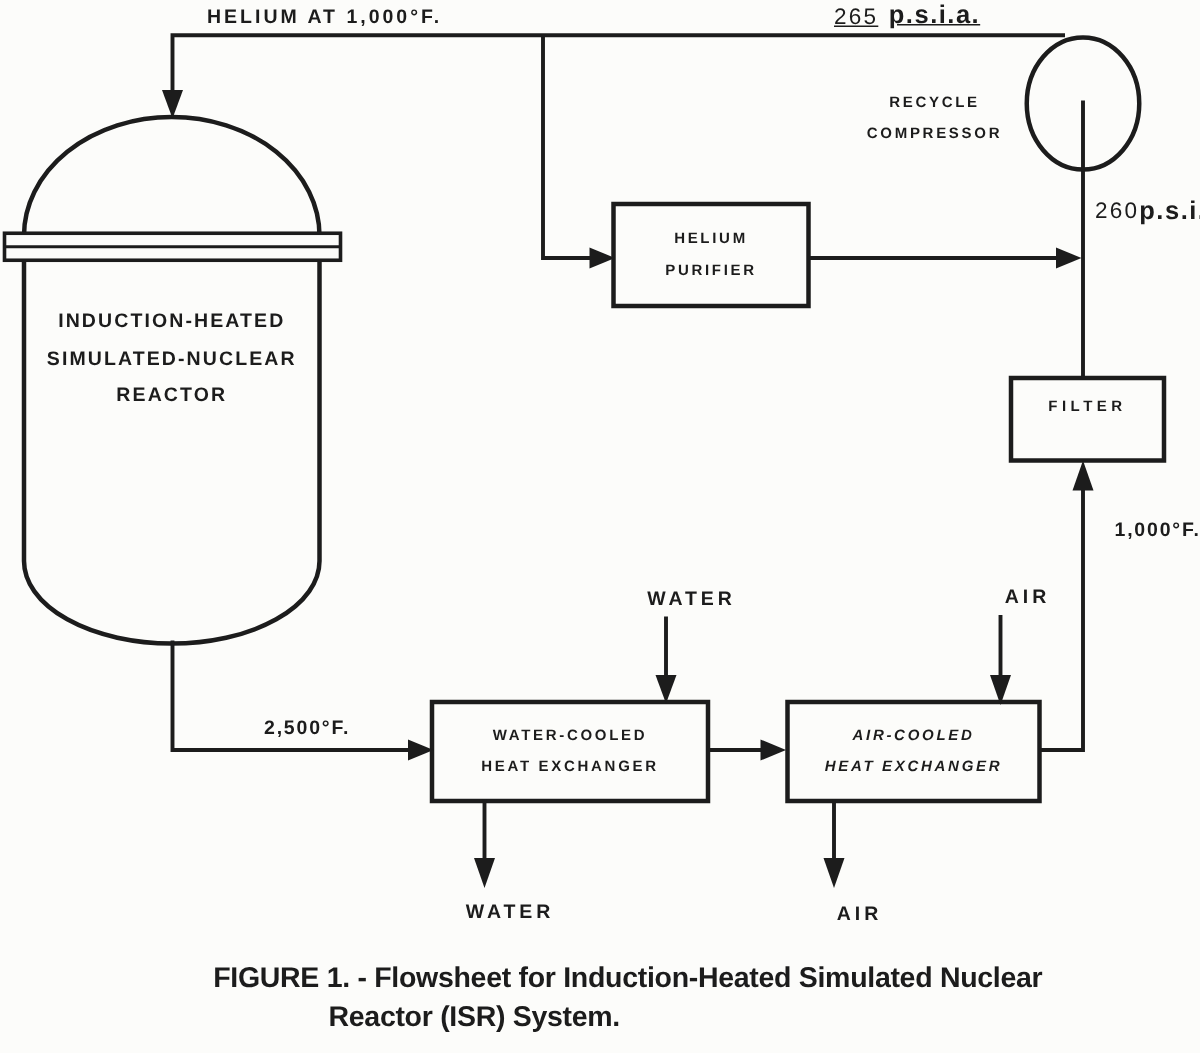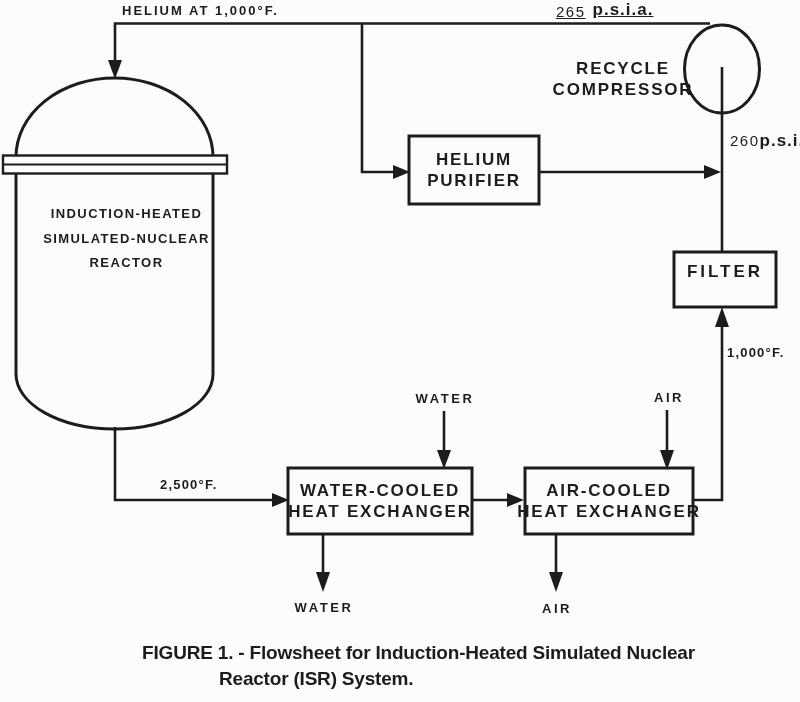--- a/index.html
+++ b/index.html
@@ -23,36 +23,37 @@
   .pbox{fill:var(--paper);stroke:var(--ink);stroke-width:3;}
   .ah{fill:var(--ink);stroke:none;}
   .lbl{
     position:absolute;
     color:var(--ink);
     font-weight:bold;
     font-size:13px;
     letter-spacing:2px;
     white-space:nowrap;
     line-height:1.2;
+    margin-left:16px;
   }
   .c{transform:translateX(-50%);}
   .boxlbl{
     position:absolute;
     display:flex;flex-direction:column;
     align-items:center;justify-content:center;
     text-align:center;
     color:var(--ink);
-    font-weight:bold;font-size:17px;letter-spacing:1.8px;
+    font-weight:bold;font-size:10px;letter-spacing:1.8px;
     line-height:21px;white-space:nowrap;
   }
   .reactorlbl{
     position:absolute;left:16px;top:202px;width:197px;
     text-align:center;color:var(--ink);
     font-weight:bold;font-size:13px;letter-spacing:1.4px;
-    line-height:24.5px;white-space:nowrap;padding-left:12px;
+    line-height:24.5px;white-space:nowrap;
   }
   .psia{position:absolute;color:var(--ink);white-space:nowrap;}
   .psia .num{font-size:15px;font-weight:normal;letter-spacing:1.5px;}
   .psia .unit{font-size:17px;font-weight:bold;letter-spacing:1px;}
   .psia-row{display:flex;align-items:flex-end;gap:7px;text-decoration:underline;}
   .psia-col{display:flex;flex-direction:row;line-height:19px;}
   .caption{
     position:absolute;left:0;top:0;width:800px;
     color:var(--ink);font-weight:bold;font-size:19px;letter-spacing:-0.2px;
     white-space:nowrap;
@@ -140,21 +141,21 @@
 
   <div class="boxlbl" style="left:674px;top:252px;width:102px;height:39px;letter-spacing:3px;">
     <div>FILTER</div>
   </div>
 
   <div class="boxlbl" style="left:288px;top:468px;width:184px;height:66px;border-radius:14px;">
     <div>WATER-COOLED</div>
     <div>HEAT EXCHANGER</div>
   </div>
 
-  <div class="boxlbl" style="left:525px;top:468px;width:168px;height:66px;">
+  <div class="boxlbl" style="left:525px;top:468px;width:168px;height:66px;font-style:italic;">
     <div>AIR-COOLED</div>
     <div>HEAT EXCHANGER</div>
   </div>
 
   <div class="lbl c" style="left:445px;top:391px;letter-spacing:2.6px;">WATER</div>
   <div class="lbl c" style="left:669px;top:390px;letter-spacing:2.6px;">AIR</div>
   <div class="lbl c" style="left:324px;top:600px;letter-spacing:2.6px;">WATER</div>
   <div class="lbl c" style="left:557px;top:601px;letter-spacing:2.6px;">AIR</div>
 
   <div class="caption">

